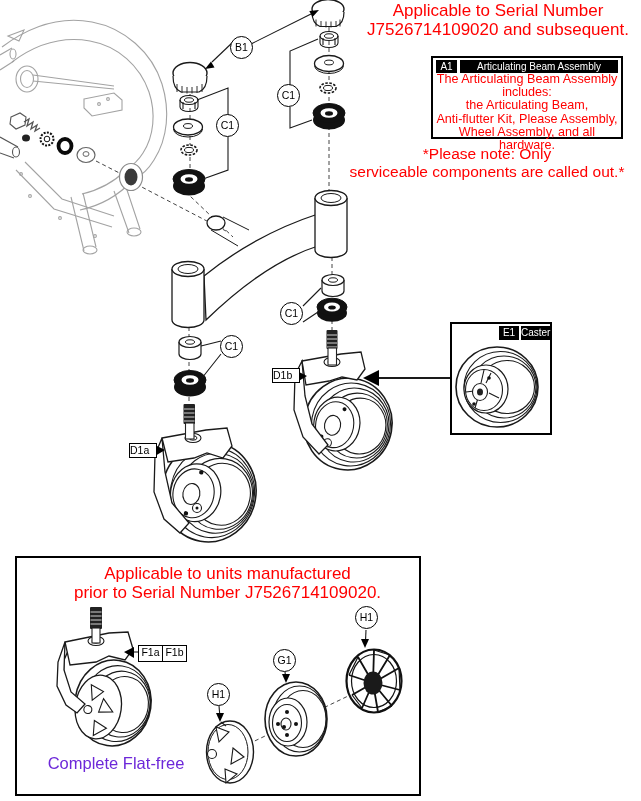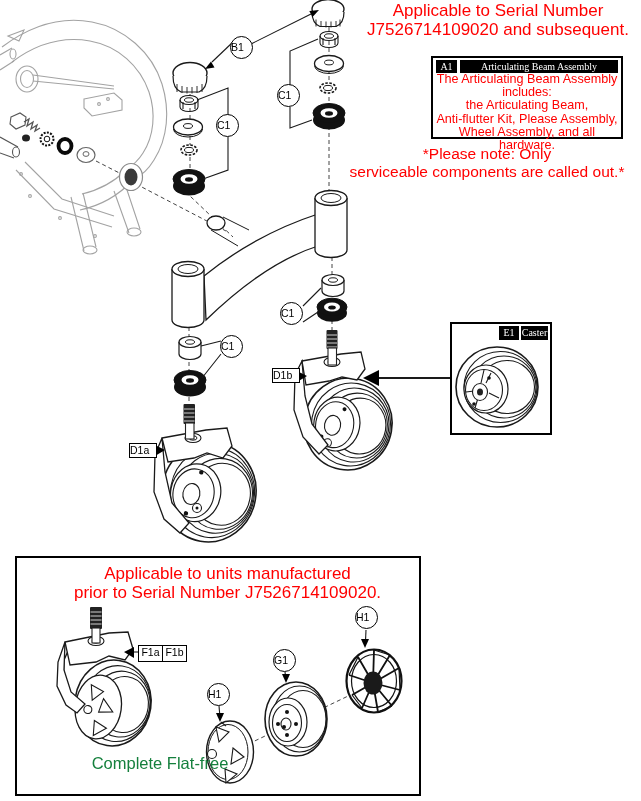--- a/index.html
+++ b/index.html
@@ -6,38 +6,38 @@
   #canvas{position:relative;width:641px;height:801px;background:#fff;overflow:hidden;
           font-family:"Liberation Sans","DejaVu Sans",sans-serif;}
   #art{position:absolute;left:0;top:0;}
   .abs{position:absolute;box-sizing:border-box;}
   .red{color:#ff0000;}
   .center{text-align:center;}
   
   .top-note{left:352px;top:1px;width:292px;font-size:17px;line-height:19px;font-weight:400;}
   
   .a1-box{left:431px;top:56px;width:192px;height:83px;border:2px solid #000;background:#fff;}
-  .hdr-row{display:flex;gap:3px;margin:2px 3px 0 3px;height:13px;font-family:Liberation Serif, serif;}
+  .hdr-row{display:flex;gap:3px;margin:2px 3px 0 3px;height:13px;}
   .hdr-code{background:#000;color:#fff;width:21px;font-size:10px;line-height:13px;text-align:center;flex:0 0 auto;}
   .hdr-title{background:#000;color:#fff;flex:1 1 auto;font-size:10px;line-height:13px;text-align:center;}
   .a1-body{font-size:12.6px;line-height:13.2px;margin-top:0;}
   
   .please-note{left:322px;top:145px;width:330px;font-size:15.5px;line-height:17.5px;}
   
   .e1-box{left:450px;top:322px;width:102px;height:113px;border:2px solid #000;background:transparent;}
   .e1-box .hdr-row{margin:2px;gap:2px;height:14px;padding-left:45px;}
   .e1-box .hdr-code{width:20px;line-height:14px;}
   .e1-box .hdr-title{line-height:14px;}
   
   .bottom-box{left:15px;top:556px;width:406px;height:240px;border:2px solid #000;background:transparent;padding-left:19px;}
   .bottom-title{margin-top:6px;font-size:17px;line-height:19px;}
-  .caption{left:40px;top:754px;width:152px;font-size:16.5px;line-height:18.5px;color:#15803d;margin-left:44px;}
+  .caption{left:40px;top:754px;width:152px;font-size:16.5px;line-height:18.5px;color:#6d28d9;}
   
   .callout{width:23px;height:23px;border:1.3px solid #000;border-radius:50%;background:#fff;
-           font-size:10.5px;line-height:20.5px;text-align:left;color:#000;}
+           font-size:10.5px;line-height:20.5px;text-align:center;color:#000;}
   
   .label-box{border:1.3px solid #000;background:#fff;font-size:10.5px;line-height:13px;color:#000;}
   .f1-wrap{left:138px;top:645px;display:flex;border-radius:7px;}
   .f1-wrap .cell{width:23px;height:15px;border:1.3px solid #000;background:#fff;font-size:10.5px;line-height:13px;text-align:center;}
   .f1-wrap .cell+.cell{border-left:none;}
 </style>
 </head>
 <body>
 
 <div id="canvas">

